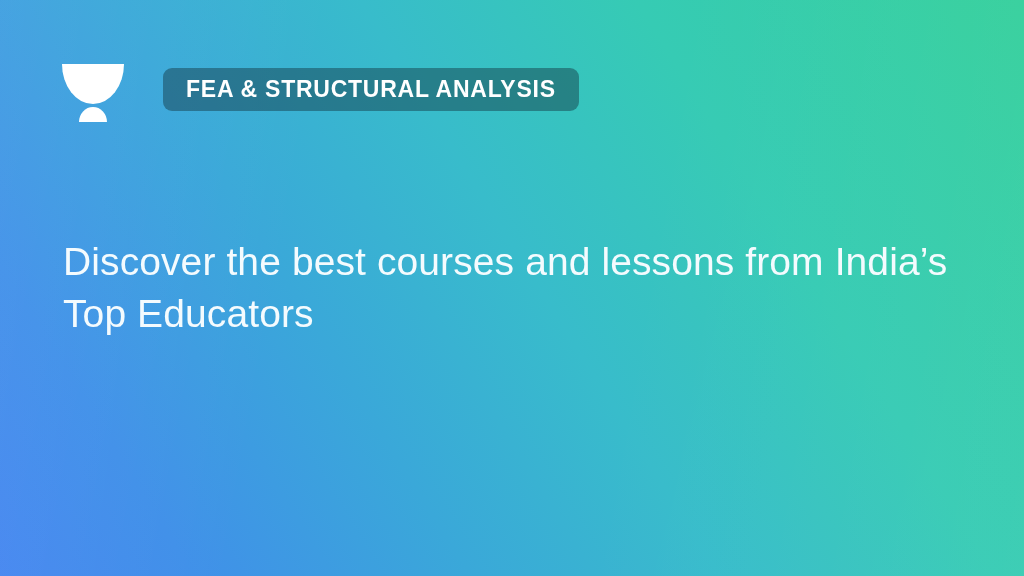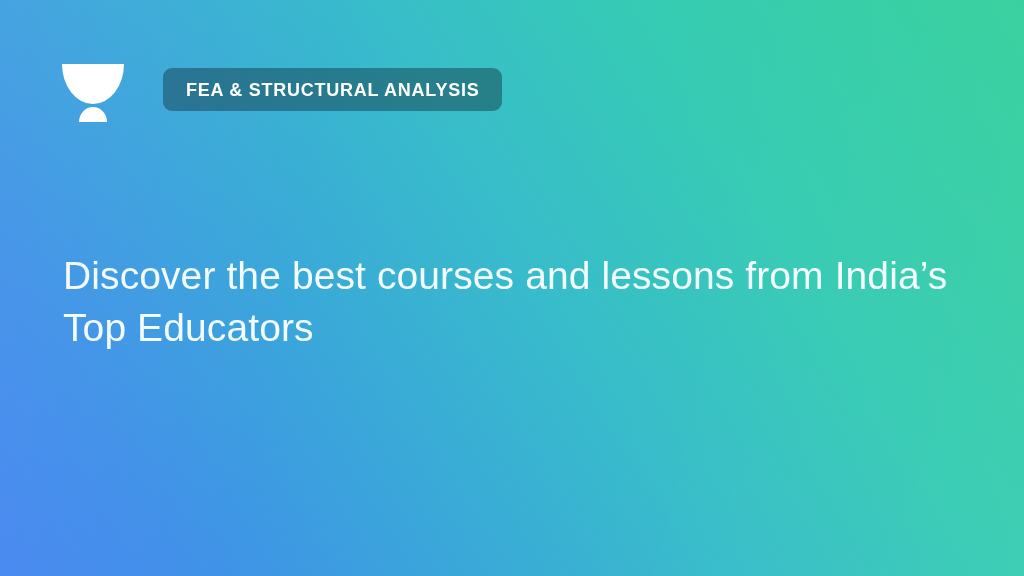--- a/index.html
+++ b/index.html
@@ -84,21 +84,21 @@
     top: 68px;
     height: 43px;
     display: flex;
     align-items: center;
     padding: 0 23px;
     border-radius: 9px;
     background: rgba(17, 52, 61, 0.45);
   }
   #category-badge-label {
     color: #ffffff;
-    font-size: 18px;
+    font-size: 23px;
     font-weight: bold;
     letter-spacing: 0.75px;
     white-space: nowrap;
     line-height: 1;
   }
 
   
   #copy-block {
     position: absolute;
     left: 63px;
@@ -109,21 +109,21 @@
   #page-title {
     color: #ffffff;
     font-size: 62px;
     font-weight: bold;
     letter-spacing: -0.8px;
     line-height: 1.08;
     white-space: nowrap;
   }
 
   #page-subtitle {
-    margin-top: 36px;
+    margin-top: 22px;
     color: #f4fbfe;
     font-size: 39px;
     font-weight: 300;
     line-height: 52px;
     letter-spacing: 0.1px;
     max-width: 900px;
   }
 </style>
 </head>
 <body>

